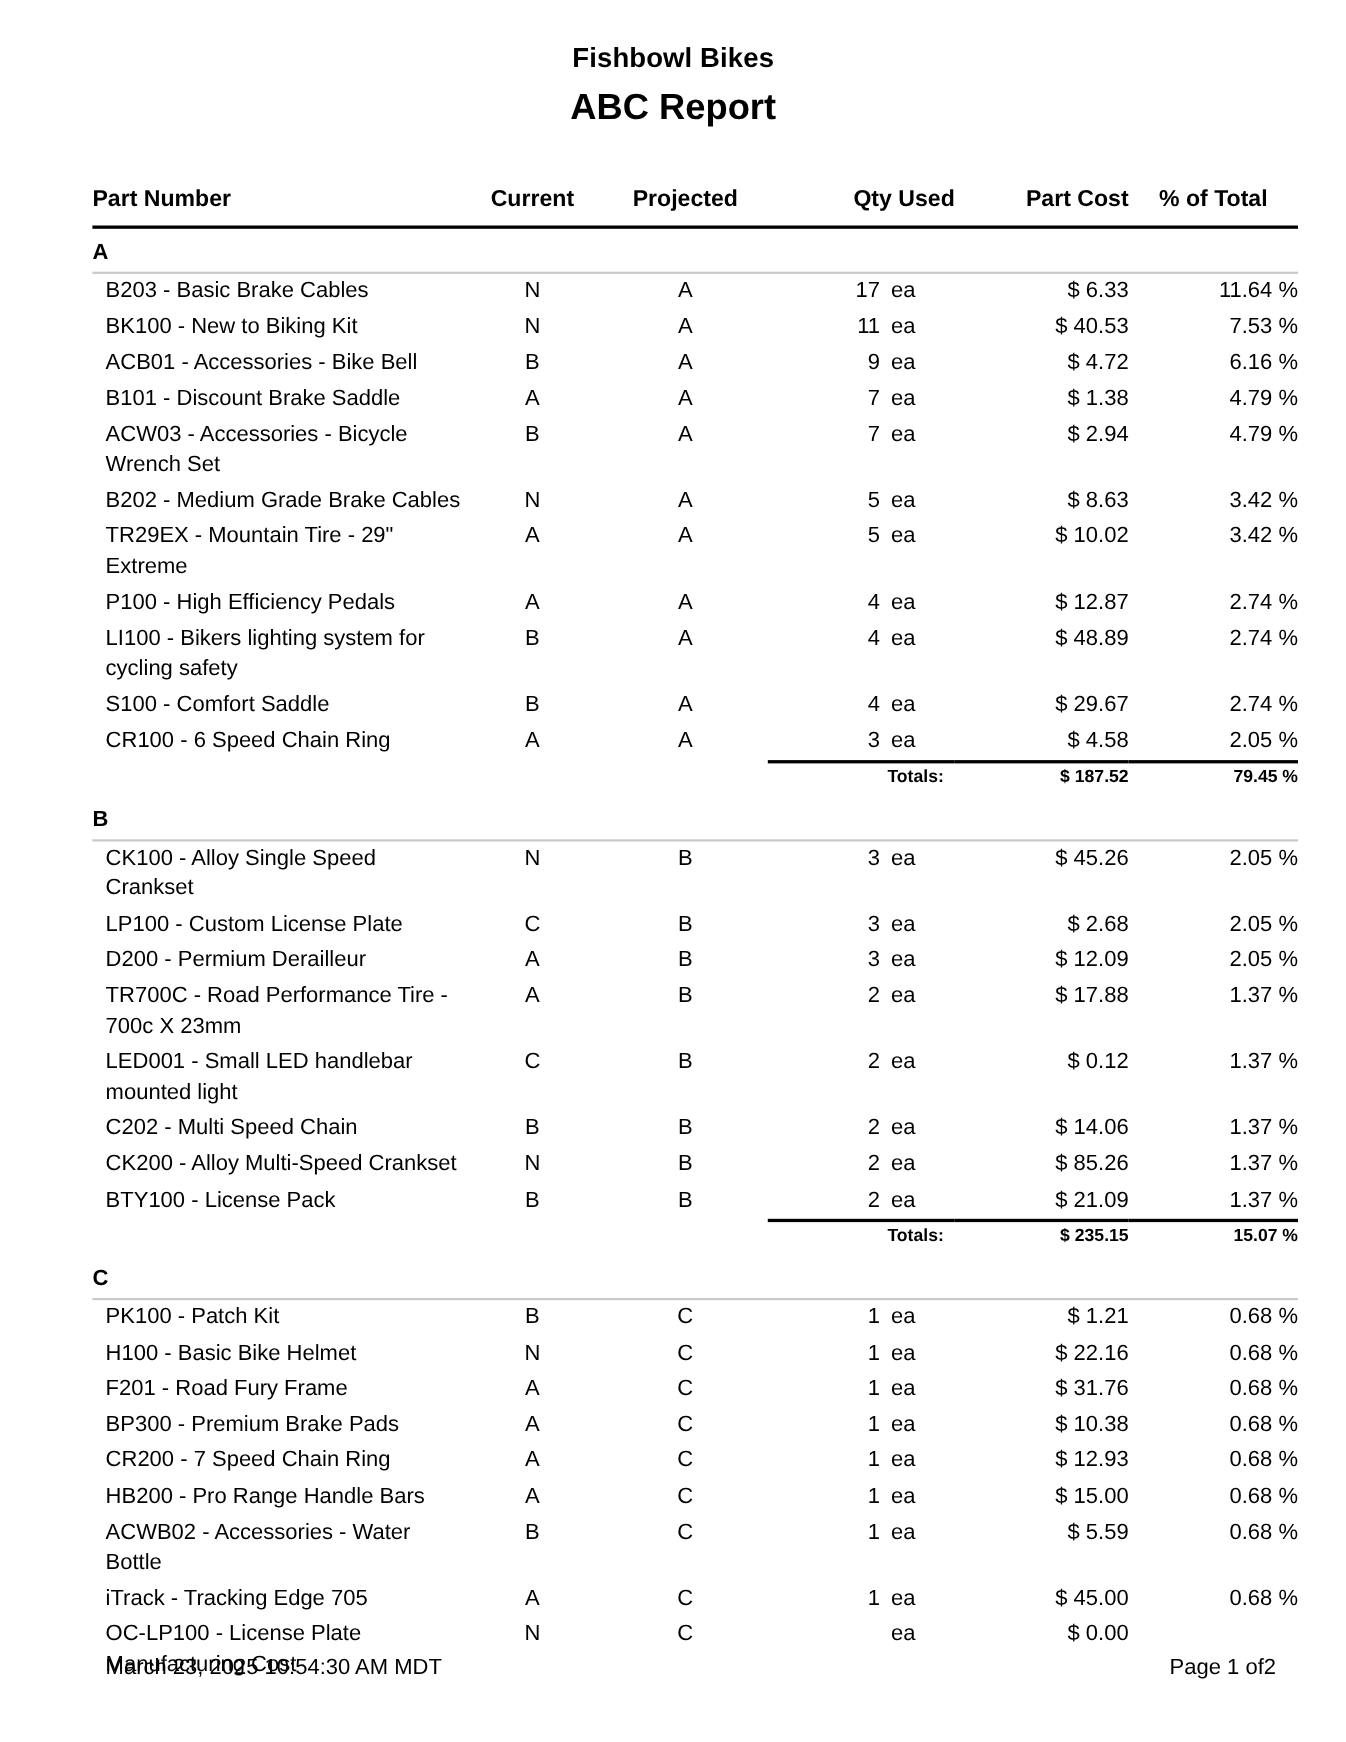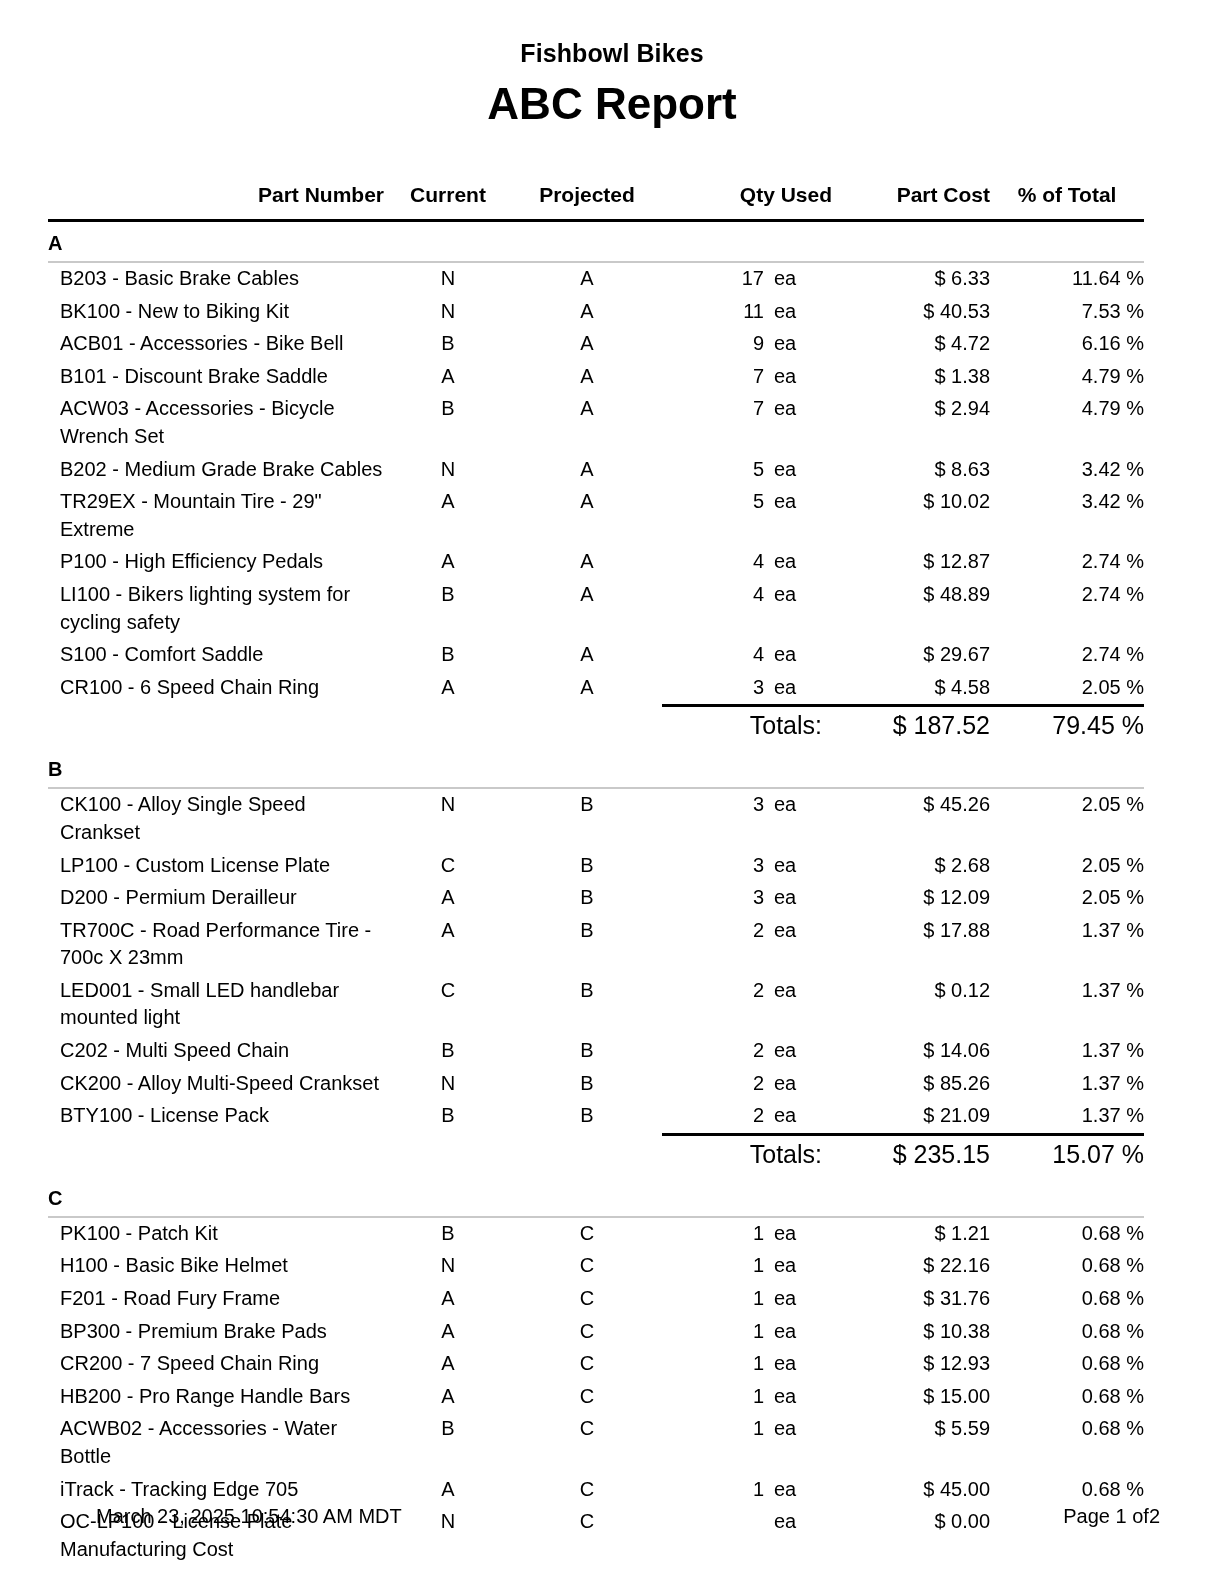--- a/index.html
+++ b/index.html
@@ -13,35 +13,35 @@
     font-family: "Liberation Sans", sans-serif;
     color: #000000;
     position: relative;
     overflow: hidden;
   }
   .page {
     position: relative;
     width: 1224px;
     height: 1584px;
     box-sizing: border-box;
-    padding: 0 48px;
+    padding: 0 84px;
   }
   
   .title-block {
     padding-top: 38px;
     text-align: center;
   }
   .company-name {
     font-size: 25px;
     font-weight: bold;
     letter-spacing: 0.1px;
     line-height: 1.2;
   }
   .report-title {
-    font-size: 44px;
+    font-size: 33px;
     font-weight: bold;
     line-height: 1.25;
     margin-top: 8px;
   }
   
   .report-table {
     width: 1096px;
     border-collapse: collapse;
     margin-top: 52px;
     table-layout: fixed;
@@ -54,21 +54,21 @@
   .report-table col.c-cost      { width: 158px; }
   .report-table col.c-pct       { width: 154px; }
 
   thead th {
     font-size: 21px;
     font-weight: bold;
     padding: 0 0 12px 0;
     vertical-align: bottom;
     white-space: nowrap;
   }
-  th.h-part      { text-align: right; margin-left: 15px; }
+  th.h-part      { text-align: left; margin-left: 15px; }
   th.h-current   { text-align: center; }
   th.h-projected { text-align: center; }
   th.h-qty       { text-align: right; }
   th.h-cost      { text-align: right; }
   th.h-pct       { }
 
   .head-rule td {
     padding: 0;
     height: 3px;
     background: #000000;
@@ -103,22 +103,22 @@
   td.d-projected { text-align: center; }
   td.d-qty       { text-align: right; padding-right: 10px !important; }
   td.d-ea        { text-align: left; }
   td.d-cost      { text-align: right; }
   td.d-pct       { text-align: right; }
 
   
   .totals-rule td { padding: 0; height: 0; line-height: 0; font-size: 0; }
   .totals-rule td.rule-on { height: 3px; background: #000000; }
   tr.totals-row td {
-    font-size: 25px;
-    font-weight: normal;
+    font-size: 16px;
+    font-weight: bold;
     padding: 4px 0 8px 0;
     vertical-align: top;
   }
   tr.totals-row td.t-label { text-align: right; padding-right: 10px !important; }
   tr.totals-row td.t-cost  { text-align: right; }
   tr.totals-row td.t-pct   { text-align: right; }
 
   
   .footer {
     position: absolute;

